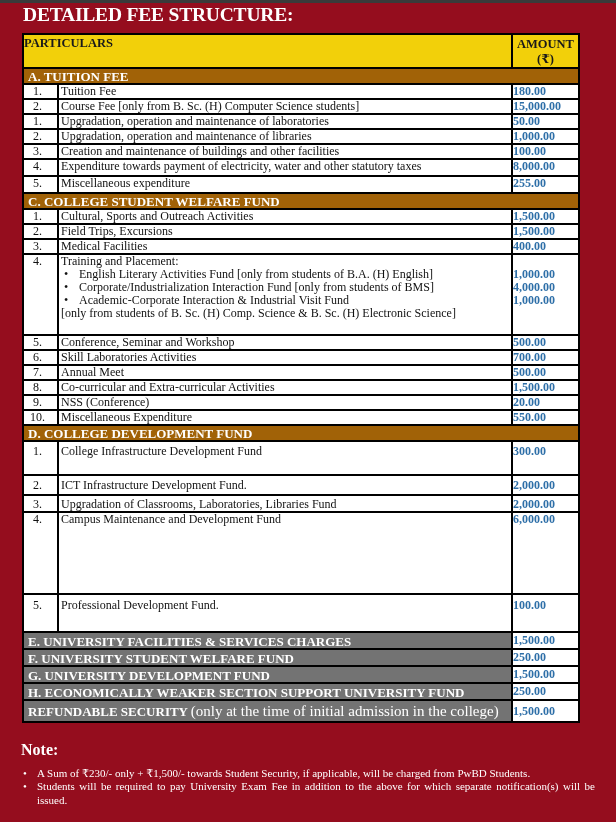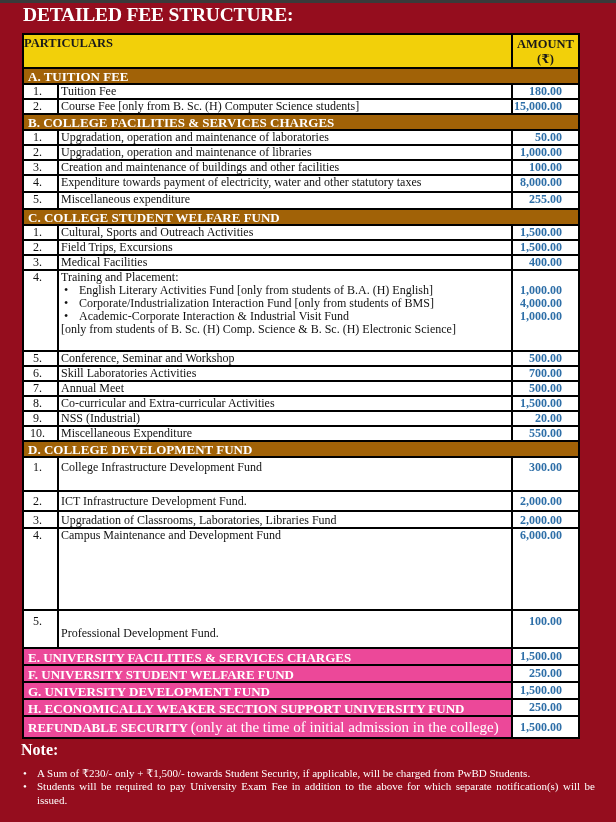--- a/index.html
+++ b/index.html
@@ -26,30 +26,30 @@
     font-size: 12.5px; vertical-align: top; padding-top: 2px;
   }
   th.hdr.part { text-align: left; height: 33px; }
   th.hdr.amt { width: 67px; text-align: center; line-height: 15px; }
   tr.sec td {
     background: #a16207; color: #ffffff; font-weight: bold;
     font-size: 13px; padding: 1px 4px 0 4px; height: 16px;
   }
   td.num { width: 35px; text-align: center; padding-right: 6px; vertical-align: top; color: #111; }
   td.desc { padding-left: 2px; color: #111; vertical-align: top; white-space: nowrap; }
-  td.amt { text-align: right; padding-right: 16px; color: #2e6fa8; font-weight: bold; vertical-align: top; }
+  td.amt { text-align: left; padding-right: 2px; color: #2e6fa8; font-weight: bold; vertical-align: top; }
   tr.r td { height: 15px; }
   tr.tall2 td { height: 34px; }
   tr.tall4 td { height: 82px; }
   tr.tall5 td { height: 38px; }
   tr.gap td { height: 20px; }
   .bullet { padding-left: 3px; display: block; }
   .bullet::before { content: "\2022"; display: inline-block; width: 15px; }
   tr.tot td.lbl {
-    background: #ec4899; color: #fff; font-weight: bold; font-size: 13px;
+    background: #737373; color: #fff; font-weight: bold; font-size: 13px;
     padding: 1px 4px 0 4px; height: 17px;
   }
   tr.tot td.lbl .sub { font-weight: normal; font-size: 15px; }
   tr.tot.last td.lbl { height: 22px; }
   tr.tot td.amt { background: #fff; vertical-align: middle; }
   .note {
     position: absolute; left: 21px; top: 743px; width: 574px;
     color: #ffffff; font-size: 11px; line-height: 13.5px;
   }
   .note .nt { font-weight: bold; font-size: 16px; margin-bottom: 10px; }
@@ -77,23 +77,20 @@
         <td class="num">1.</td>
         <td class="desc">Tuition Fee</td>
         <td class="amt">180.00</td>
       </tr>
   <tr class="r">
         <td class="num">2.</td>
         <td class="desc">Course Fee [only from B. Sc. (H) Computer Science students]</td>
         <td class="amt">15,000.00</td>
       </tr>
 
-  <tr class="sec">
-        <td colspan="3">B. COLLEGE FACILITIES &amp; SERVICES CHARGES</td>
-      </tr>
   <tr class="r">
         <td class="num">1.</td>
         <td class="desc">Upgradation, operation and maintenance of laboratories</td>
         <td class="amt">50.00</td>
       </tr>
   <tr class="r">
         <td class="num">2.</td>
         <td class="desc">Upgradation, operation and maintenance of libraries</td>
         <td class="amt">1,000.00</td>
       </tr>
@@ -162,21 +159,21 @@
         <td class="desc">Annual Meet</td>
         <td class="amt">500.00</td>
       </tr>
   <tr class="r">
         <td class="num">8.</td>
         <td class="desc">Co-curricular and Extra-curricular Activities</td>
         <td class="amt">1,500.00</td>
       </tr>
   <tr class="r">
         <td class="num">9.</td>
-        <td class="desc">NSS (Industrial)</td>
+        <td class="desc">NSS (Conference)</td>
         <td class="amt">20.00</td>
       </tr>
   <tr class="r">
         <td class="num">10.</td>
         <td class="desc">Miscellaneous Expenditure</td>
         <td class="amt">550.00</td>
       </tr>
 
   <tr class="sec">
         <td colspan="3">D. COLLEGE DEVELOPMENT FUND</td>
@@ -196,21 +193,21 @@
         <td class="desc" style="padding-top:2px">Upgradation of Classrooms, Laboratories, Libraries Fund</td>
         <td class="amt" style="padding-top:2px">2,000.00</td>
       </tr>
   <tr class="tall4" style="height:54px">
         <td class="num" style="height:54px">4.</td>
         <td class="desc">Campus Maintenance and Development Fund</td>
         <td class="amt">6,000.00</td>
       </tr>
   <tr class="tall5">
         <td class="num" style="padding-top:4px">5.</td>
-        <td class="desc" style="padding-top:16px">Professional Development Fund.</td>
+        <td class="desc" style="padding-top:4px">Professional Development Fund.</td>
         <td class="amt" style="padding-top:4px">100.00</td>
       </tr>
 
   <tr class="tot">
         <td class="lbl" colspan="2">E. UNIVERSITY FACILITIES &amp; SERVICES CHARGES</td>
         <td class="amt">1,500.00</td>
       </tr>
   <tr class="tot">
         <td class="lbl" colspan="2">F. UNIVERSITY STUDENT WELFARE FUND</td>
         <td class="amt">250.00</td>

